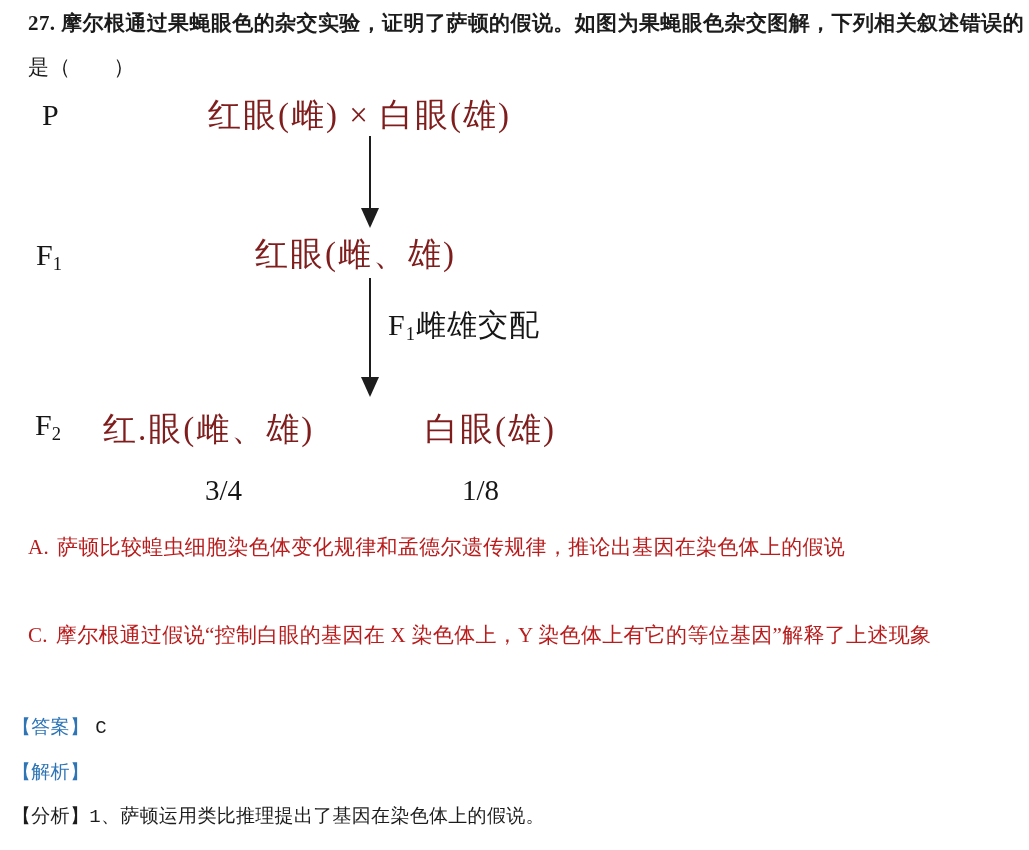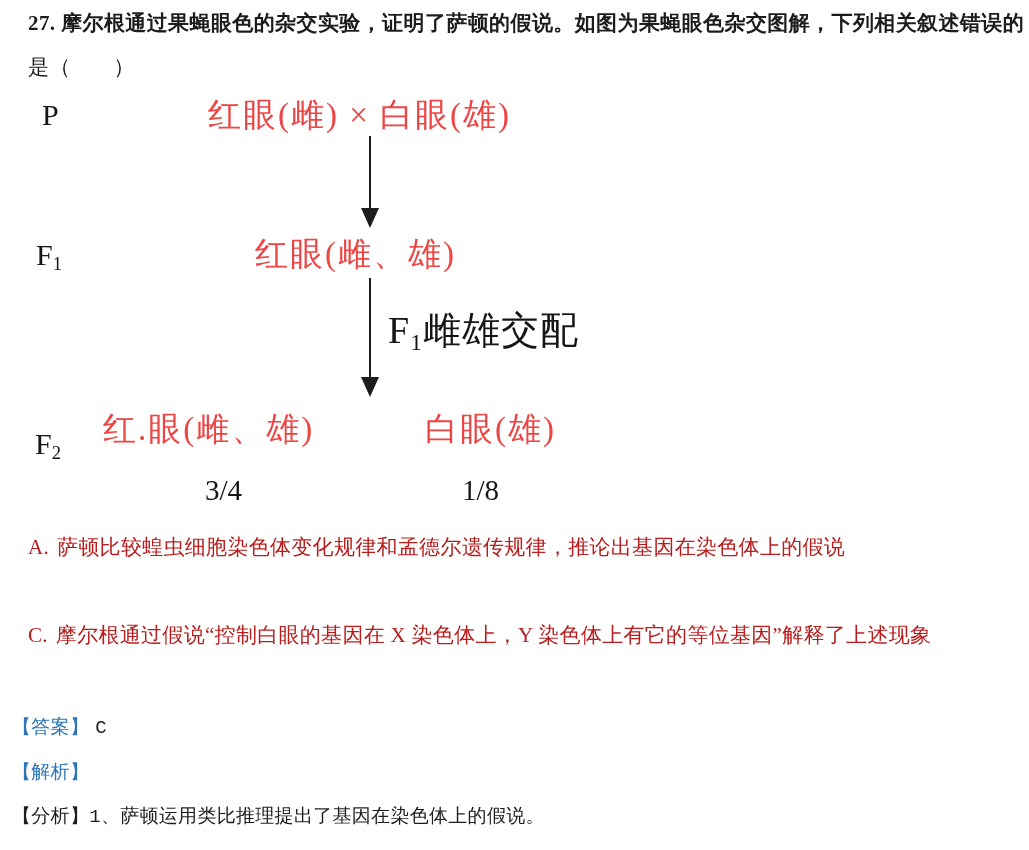--- a/index.html
+++ b/index.html
@@ -9,35 +9,35 @@
     color:#1d1d1d; overflow:hidden;
   }
   .qline {
     position:absolute; left:28px; font-size:21px; letter-spacing:0.4px;
     white-space:nowrap; color:#1c1c1c;
   }
   .gen-label {
     position:absolute; font-size:30px; color:#161616; white-space:nowrap;
   }
   .diagram-text {
-    position:absolute; font-size:33px; color:#ef4444; white-space:nowrap;
+    position:absolute; font-size:33px; color:#7f1d1d; white-space:nowrap;
     letter-spacing:2px; font-weight:500;
   }
   .ratio {
     position:absolute; font-size:29px; color:#161616; white-space:nowrap;
   }
   .subscript { font-size:0.62em; vertical-align:-0.28em; }
   .vline { position:absolute; width:2px; background:#1d1d1d; }
   .ahead {
     position:absolute; width:0; height:0;
     border-left:9px solid transparent; border-right:9px solid transparent;
     border-top:20px solid #1d1d1d;
   }
   .arrow-side-label {
-    position:absolute; font-size:38px; color:#161616; white-space:nowrap;
+    position:absolute; font-size:30px; color:#161616; white-space:nowrap;
     letter-spacing:1px; font-weight:500;
   }
   .opt {
     position:absolute; left:28px; font-size:21px; letter-spacing:0.3px;
     white-space:nowrap; color:#b91c1c;
   }
   .opt .opt-label { margin-right:8px; }
   .ansline {
     position:absolute; left:12px; font-size:19px; letter-spacing:0.3px;
     white-space:nowrap; color:#1c1c1c;font-family:Liberation Mono, monospace;
@@ -60,21 +60,21 @@
     <div class="vline" style="left:369px; top:136px; height:74px;"></div>
     <div class="ahead" style="left:361px; top:208px;"></div>
 
     <div class="gen-label" style="left:36px; top:238px;"><span>F</span><span class="subscript">1</span></div>
     <div class="diagram-text" style="left:255px; top:232px;">红眼(雌、雄)</div>
 
     <div class="vline" style="left:369px; top:278px; height:100px;"></div>
     <div class="ahead" style="left:361px; top:377px;"></div>
     <div class="arrow-side-label" style="left:388px; top:305px;"><span>F</span><span class="subscript">1</span><span>雌雄交配</span></div>
 
-    <div class="gen-label" style="left:35px; top:427px;"><span>F</span><span class="subscript">2</span></div>
+    <div class="gen-label" style="left:35px; top:408px;"><span>F</span><span class="subscript">2</span></div>
     <div class="diagram-text" style="left:103px; top:407px;">红.眼(雌、雄)</div>
     <div class="diagram-text" style="left:425px; top:407px;">白眼(雄)</div>
 
     <div class="ratio" style="left:205px; top:474px;">3/4</div>
     <div class="ratio" style="left:462px; top:474px;">1/8</div>
   </div>
 
   <div class="opt" style="top:533px;"><span class="opt-label">A.</span><span>萨顿比较蝗虫细胞染色体变化规律和孟德尔遗传规律，推论出基因在染色体上的假说</span></div>
   <div class="opt" style="top:621px;"><span class="opt-label">C.</span><span>摩尔根通过假说“控制白眼的基因在 X 染色体上，Y 染色体上有它的等位基因”解释了上述现象</span></div>
 

